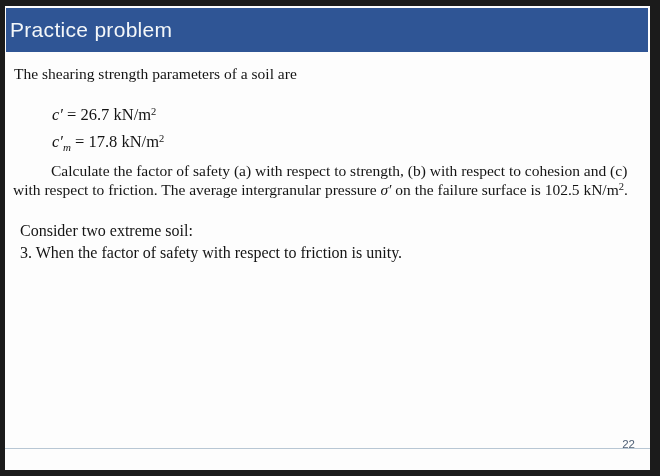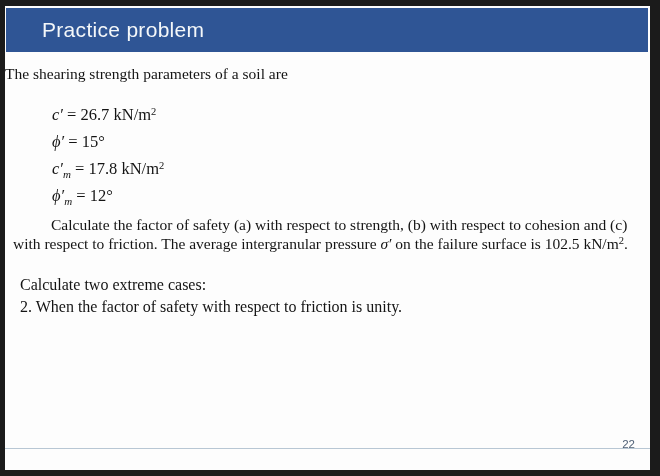--- a/index.html
+++ b/index.html
@@ -23,33 +23,33 @@
   }
   .title-bar {
     margin: 2px 2px 0 1px;
     height: 44px;
     background: var(--header-blue, #2f5595);
     display: flex;
     align-items: center;
   }
   .title-bar h1 {
     margin: 0;
-    padding-left: 36px;
+    padding-left: 4px;
     font-family: "Liberation Sans", "DejaVu Sans", sans-serif;
     font-size: 21px;
     font-weight: normal;
     letter-spacing: 0.3px;
     color: #f4f7f9;
   }
   .content {
     position: relative;
     color: #141414;
   }
   .intro {
-    margin: 13px 8px 0 0;
+    margin: 13px 8px 0 9px;
     font-size: 15.5px;
     font-family: Liberation Serif, serif;
   }
   .equations {
     margin: 18px 0 0 47px;
     font-size: 16.5px;
   }
   .equation-row {
     height: 27px;
     line-height: 27px;
@@ -103,30 +103,28 @@
     <header class="title-bar">
       <h1>Practice problem</h1>
     </header>
 
     <main class="content">
 
       <p class="intro">The shearing strength parameters of a soil are</p>
 
       <div class="equations">
         <div class="equation-row"><span class="eq-sym">c′</span><span class="eq-sub"></span><span> = 26.7 kN/m</span><span class="eq-sup">2</span></div>
-        <div class="equation-row"><span class="eq-sym">ϕ′</span><span class="eq-sub"></span><span> = 15°</span><span class="eq-sup"></span></div>
         <div class="equation-row"><span class="eq-sym">c′</span><span class="eq-sub">m</span><span> = 17.8 kN/m</span><span class="eq-sup">2</span></div>
-        <div class="equation-row"><span class="eq-sym">ϕ′</span><span class="eq-sub">m</span><span> = 12°</span><span class="eq-sup"></span></div>
       </div>
 
       <p class="problem"><span>Calculate the factor of safety (a) with respect to strength, (b) with respect to cohesion and (c) with respect to friction. The average intergranular pressure </span><span class="sigma">σ′</span><span> on the failure surface is 102.5 kN/m</span><sup class="unit-sup">2</sup><span>.</span></p>
 
       <div class="cases">
-        <p>Calculate two extreme cases:</p>
-        <p>2. When the factor of safety with respect to friction is unity.</p>
+        <p>Consider two extreme soil:</p>
+        <p>3. When the factor of safety with respect to friction is unity.</p>
       </div>
 
     </main>
 
     <div class="footer-divider"></div>
     <span class="page-number">22</span>
 
   </div>
 </div>
 

